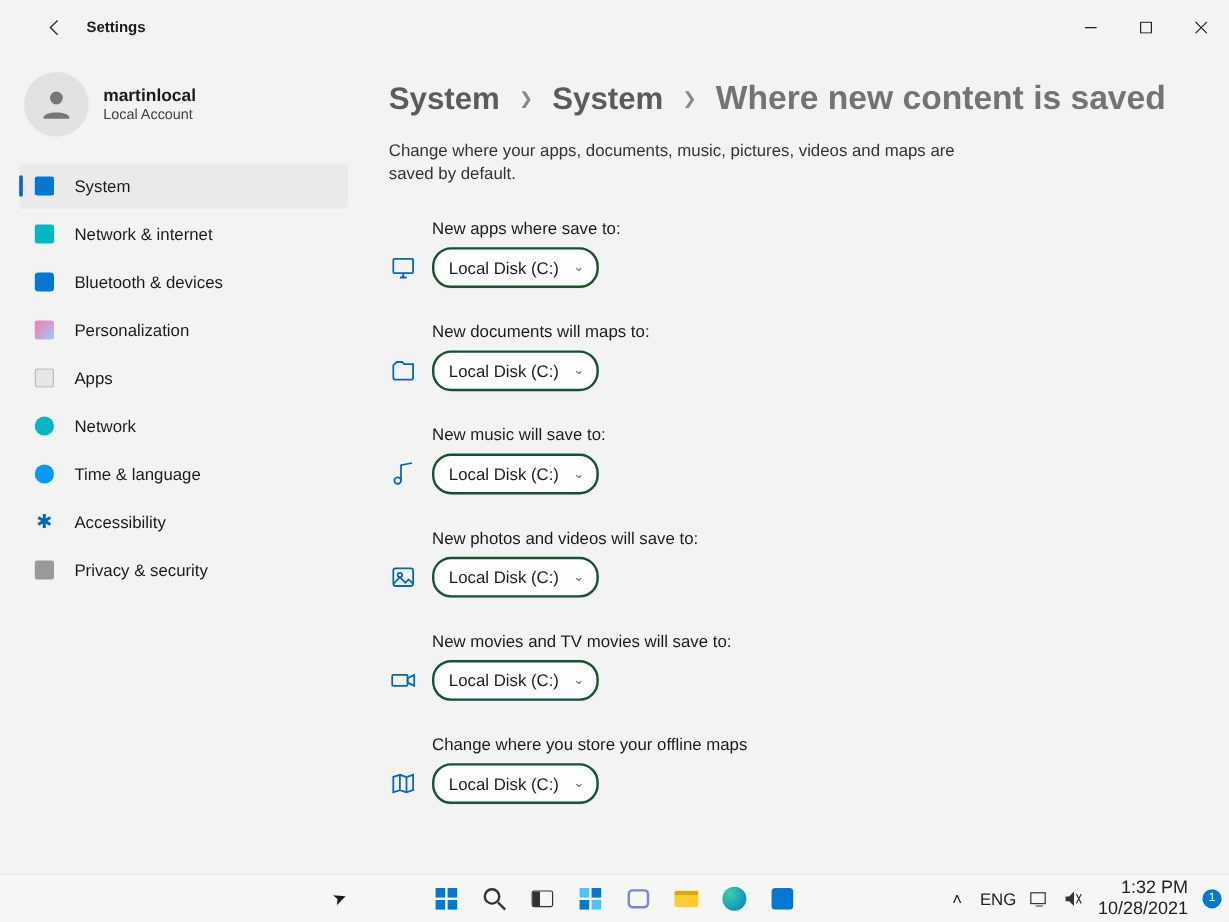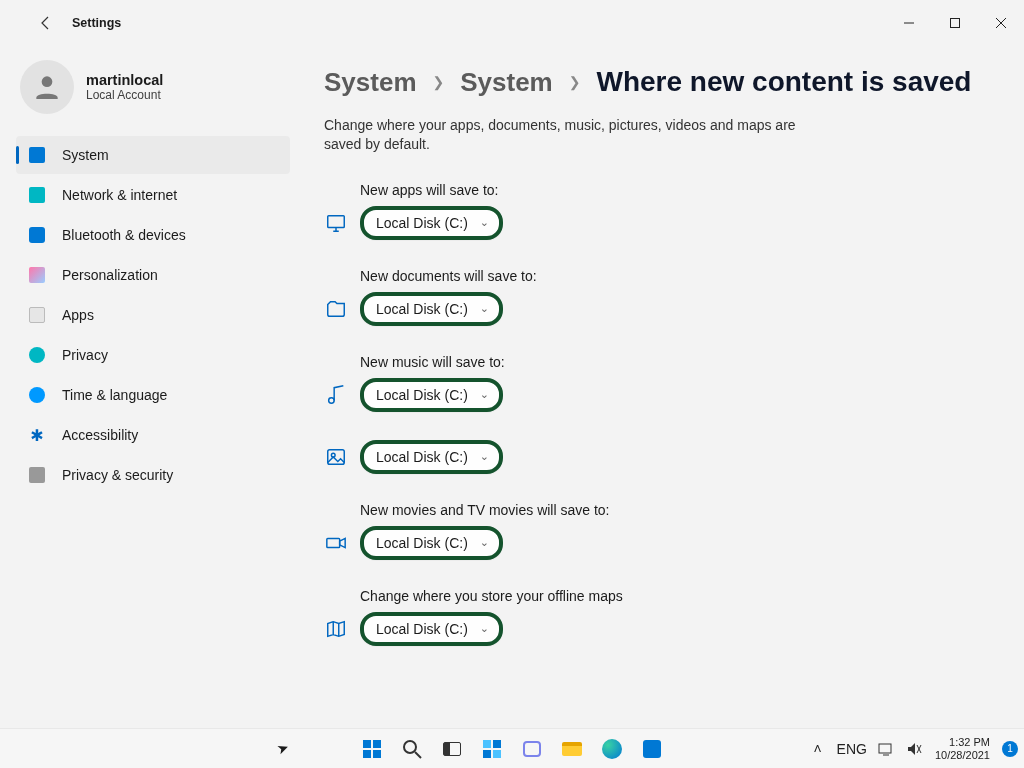--- a/index.html
+++ b/index.html
@@ -32,40 +32,40 @@
   
   .nav-item { display:flex; align-items:center; height:38px; border-radius:4px; padding-left:12px; font-size:14px; cursor:pointer; position:relative; margin-bottom:2px;}
   .nav-item.active { background:#eaeaea; }
   .nav-item.active::before { content:""; position:absolute; left:0; top:10px; bottom:10px; width:3px; background:#0067c0; border-radius:2px; }
   .nav-icon { width:18px; height:18px; margin-right:16px; display:flex; align-items:center; justify-content:center; }
   .nav-icon span { font-size:16px; }
 
   
   .breadcrumb { display:flex; align-items:center; gap: 16px; font-size:26px; margin: 10px 0 18px 0; flex-wrap:wrap;}
   .breadcrumb .crumb { color:#5b5b5b; cursor:pointer; font-weight:600;}
-  .breadcrumb .current { color:#0f172a; font-weight:600; font-size:28px; }
+  .breadcrumb .current { color:#737373; font-weight:600; font-size:28px; }
   .breadcrumb .chev { color:#888; font-size:14px; }
 
   .desc { font-size:14px; color:#333; line-height:1.35; max-width:480px; margin-bottom: 28px;}
 
   
   .setting { margin-bottom: 28px; }
   .setting-label { font-size:14px; color:#1b1b1b; margin-left:36px; margin-bottom:8px; }
   .setting-row { display:flex; align-items:center; }
   .setting-icon { width:24px; height:24px; margin: 0 12px 0 0; display:flex; align-items:center; justify-content:center; color:#0067c0;}
-  .dropdown { height:34px; min-width:128px; background:#fefefe; border:4px solid #14532d; border-radius:16px; display:flex; align-items:center; padding:0 10px 0 12px; font-size:14px; cursor:pointer; box-shadow: 0 1px 1px rgba(0,0,0,0.03);}
+  .dropdown { height:34px; min-width:128px; background:#fefefe; border:2px solid #14532d; border-radius:16px; display:flex; align-items:center; padding:0 10px 0 12px; font-size:14px; cursor:pointer; box-shadow: 0 1px 1px rgba(0,0,0,0.03);}
   .dropdown .dd-chev { margin-left:12px; color:#666; font-size:11px;}
 
   
   .taskbar { position:absolute; left:0; right:0; bottom:0; height:40px; background:#f6f6f6; border-top:1px solid #e8e8e8; display:flex; align-items:center; }
   .tb-center { position:absolute; left:50%; transform:translateX(-50%); display:flex; gap:4px;}
   .tb-center .tb-item, .tray .tb-item { width:36px; height:36px; display:flex; align-items:center; justify-content:center; border-radius:4px; cursor:pointer; font-size:18px;}
   .tray { margin-left:auto; display:flex; align-items:center; gap:2px; padding-right:6px; font-size:12px; color:#222;}
   .tray .tb-item { width:auto; min-width:26px; padding:0 4px; font-size:14px;}
-  .clock { text-align:right; line-height:1.15; font-size:11px; padding:0 6px; cursor:pointer;}
+  .clock { text-align:right; line-height:1.15; font-size:15px; padding:0 6px; cursor:pointer;}
   .notif-dot { width:16px; height:16px; border-radius:50%; background:#0078d4; color:#fff; font-size:10px; display:flex; align-items:center; justify-content:center; margin-left:4px; cursor:pointer;}
 
   
   .sq { width:16px; height:16px; border-radius:2px; display:inline-block; }
   .sq.blue { background:#0078d4; } .sq.bt { background:#0078d4; border-radius:3px;}
   .sq.teal{ background:#00b7c3;} .sq.brush{ background:linear-gradient(135deg,#f7a,#9cf);}
   .sq.grid{ background:#e6e6e6; border:1px solid #bbb;}
   .sq.globe{ background:#0099ff; border-radius:50%;} .sq.gray{ background:#999;}
   .sq.person{ background:#00b7c3; border-radius:50%;} .sq.game{background:#888;border-radius:4px;}
   .sq.orange{ background:#ff8c00; border-radius:50%;}
@@ -146,21 +146,21 @@
     <div class="nav-item">
       <span class="nav-icon">
           <span class="sq grid"></span>
         </span>
       <span>Apps</span>
     </div>
     <div class="nav-item">
       <span class="nav-icon">
           <span class="sq person"></span>
         </span>
-      <span>Privacy</span>
+      <span>Network</span>
     </div>
     <div class="nav-item">
       <span class="nav-icon">
           <span class="sq globe"></span>
         </span>
       <span>Time &amp; language</span>
     </div>
     <div class="nav-item">
       <span class="nav-icon">
           <span style="color:#0067c0;font-size:16px">✱</span>
@@ -180,37 +180,37 @@
       <span class="crumb">System</span>
       <span class="chev">❯</span>
       <span class="crumb">System</span>
       <span class="chev">❯</span>
       <span class="current">Where new content is saved</span>
     </div>
 
     <div class="desc">Change where your apps, documents, music, pictures, videos and maps are saved by default.</div>
 
     <div class="setting">
-      <div class="setting-label">New apps will save to:</div>
+      <div class="setting-label">New apps where save to:</div>
       <div class="setting-row">
         <div class="setting-icon">
           <svg width="22" height="22" viewBox="0 0 24 24" fill="none" stroke="#0067c0" stroke-width="1.6">
               <rect x="3" y="4" width="18" height="13" rx="1"></rect>
               <path d="M9 21h6M12 17v4"></path>
             </svg>
         </div>
         <div class="dropdown">
           <span>Local Disk (C:)</span>
           <span class="dd-chev">⌄</span>
         </div>
       </div>
     </div>
 
     <div class="setting">
-      <div class="setting-label">New documents will save to:</div>
+      <div class="setting-label">New documents will maps to:</div>
       <div class="setting-row">
         <div class="setting-icon">
           <svg width="22" height="22" viewBox="0 0 24 24" fill="none" stroke="#0067c0" stroke-width="1.6">
               <path d="M3 7l3-3h5l2 2h8v12a2 2 0 0 1-2 2H5a2 2 0 0 1-2-2z"></path>
             </svg>
         </div>
         <div class="dropdown">
           <span>Local Disk (C:)</span>
           <span class="dd-chev">⌄</span>
         </div>
@@ -227,20 +227,21 @@
             </svg>
         </div>
         <div class="dropdown">
           <span>Local Disk (C:)</span>
           <span class="dd-chev">⌄</span>
         </div>
       </div>
     </div>
 
     <div class="setting">
+      <div class="setting-label">New photos and videos will save to:</div>
       <div class="setting-row">
         <div class="setting-icon">
           <svg width="22" height="22" viewBox="0 0 24 24" fill="none" stroke="#0067c0" stroke-width="1.6">
               <rect x="3" y="4" width="18" height="16" rx="2"></rect>
               <circle cx="9" cy="10" r="2"></circle>
               <path d="M3 18l6-6 5 5 3-3 4 4"></path>
             </svg>
         </div>
         <div class="dropdown">
           <span>Local Disk (C:)</span>

